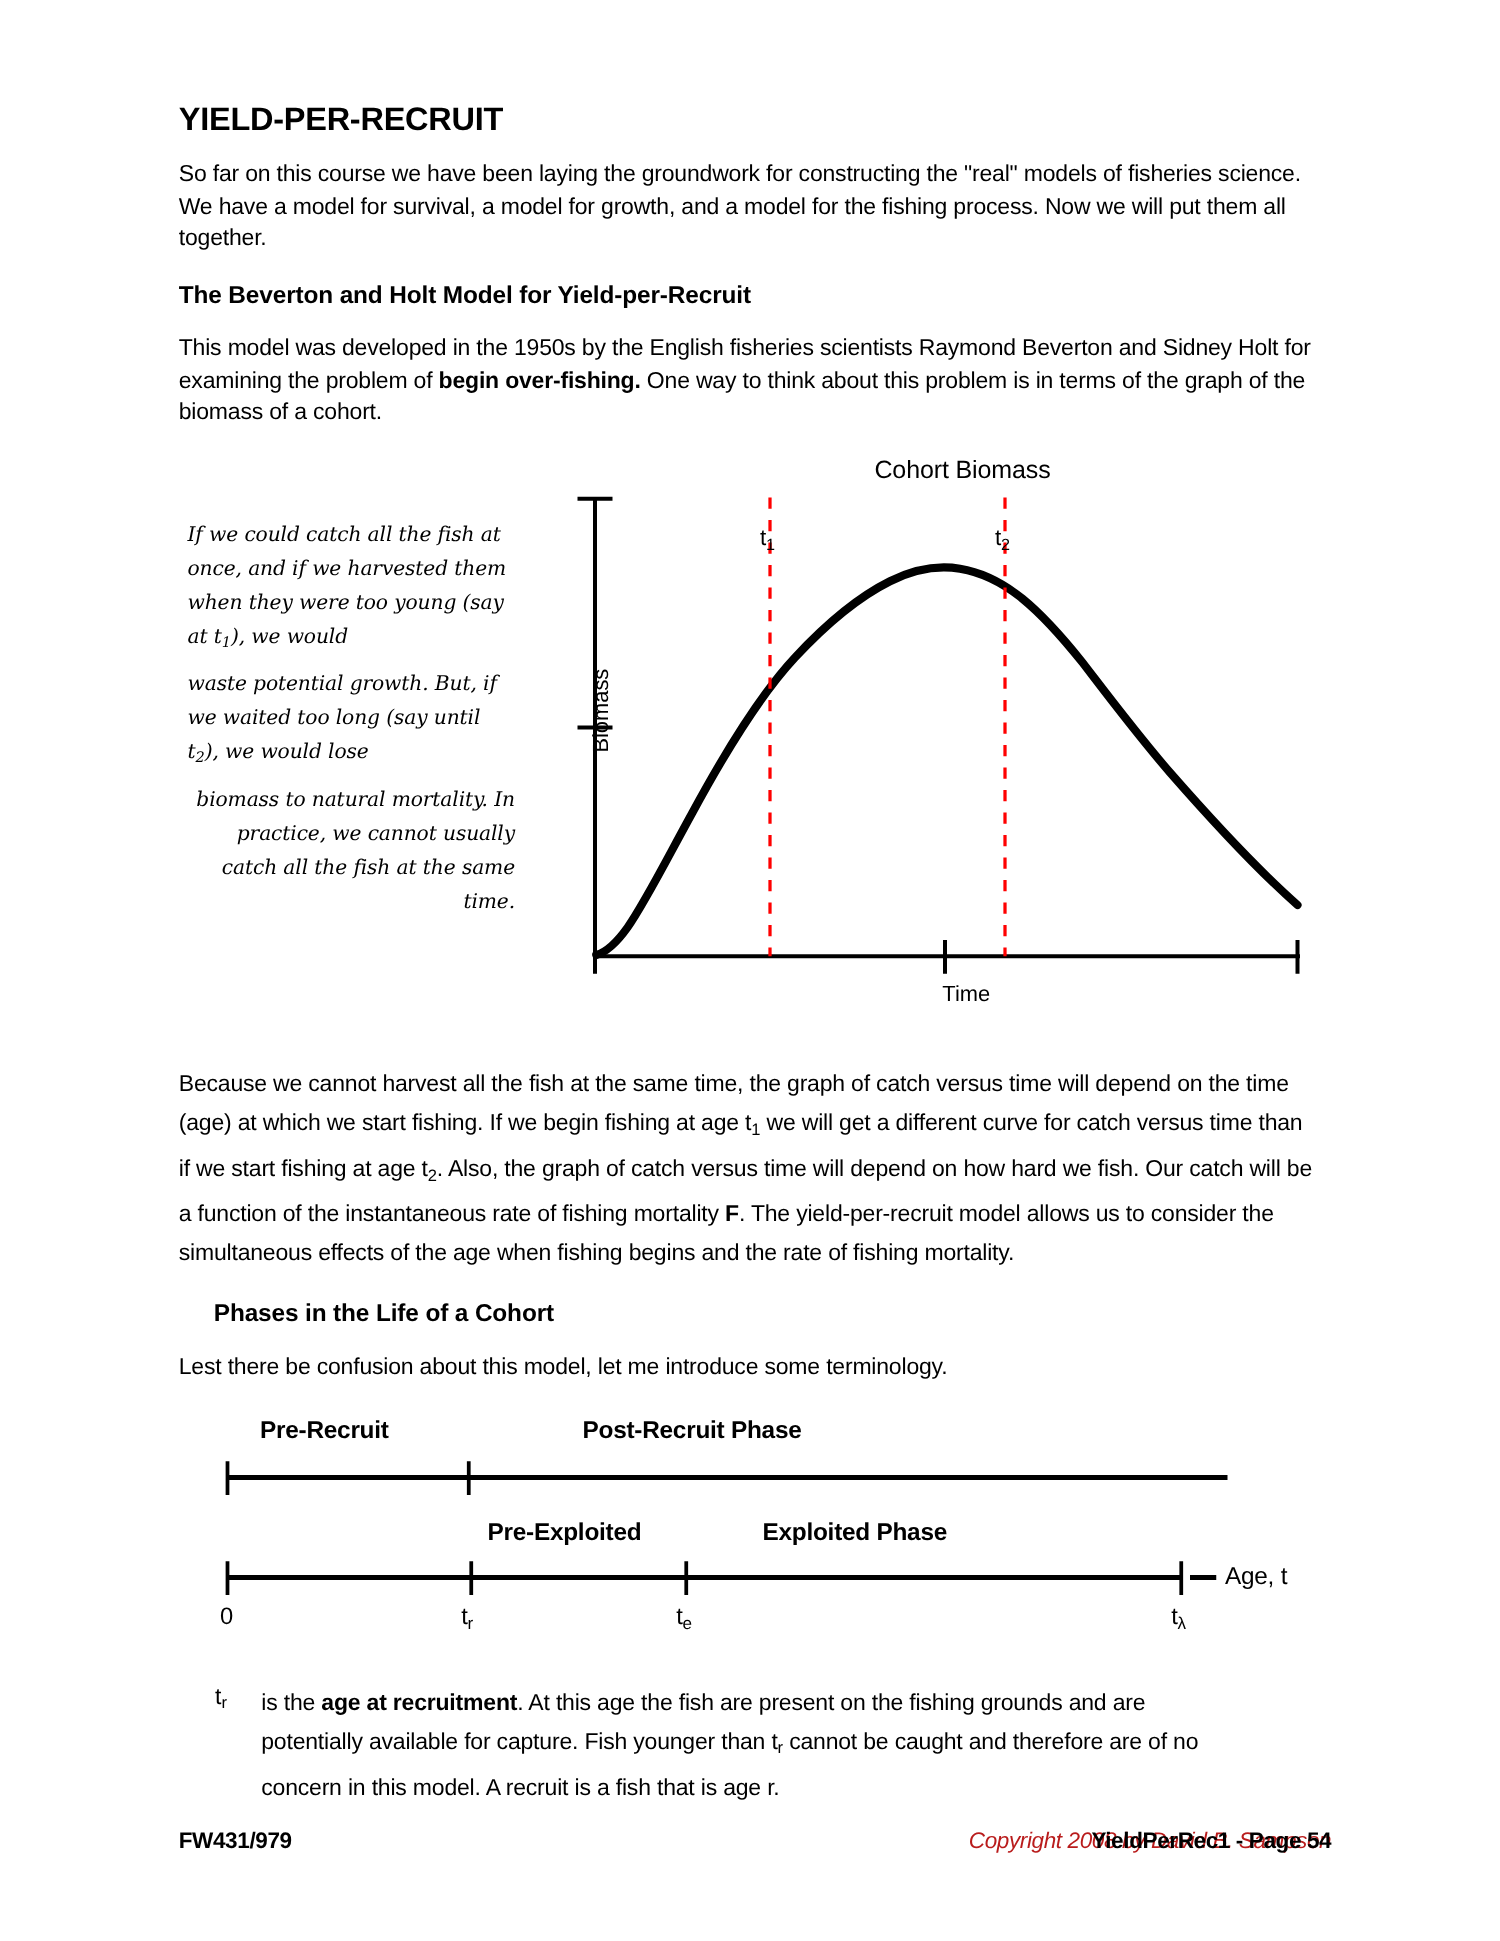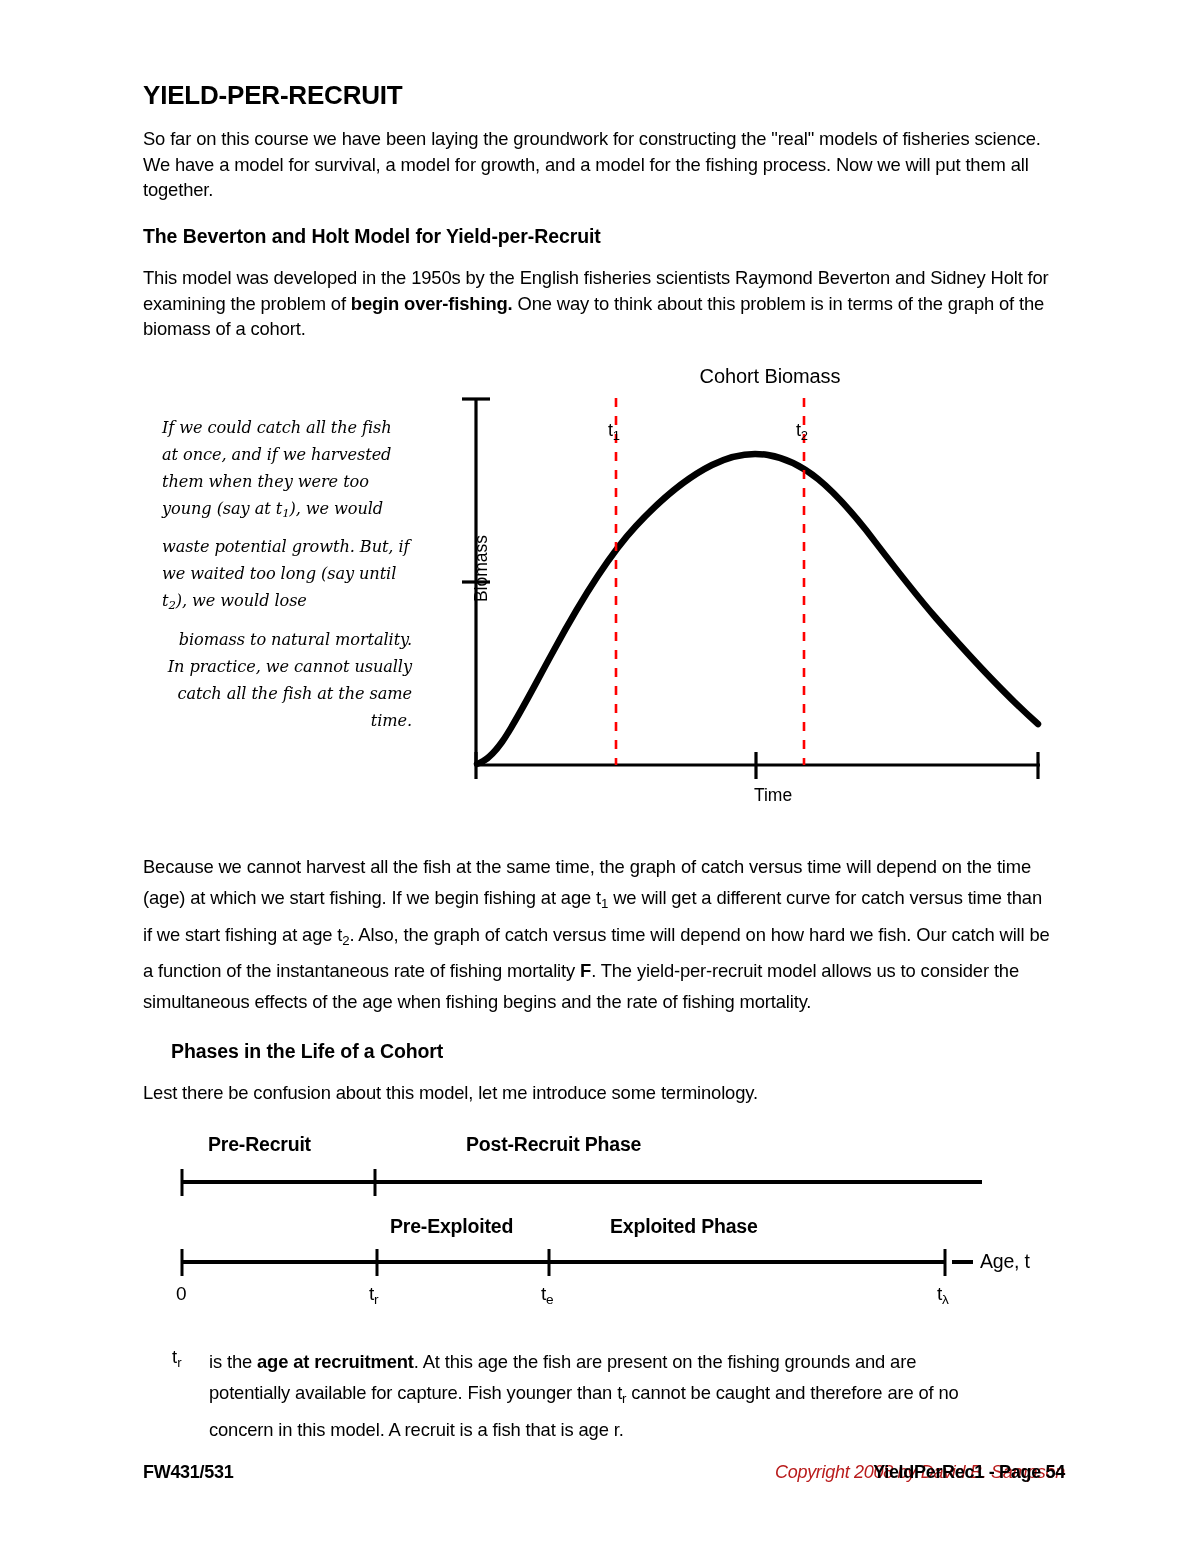--- a/index.html
+++ b/index.html
@@ -57,21 +57,21 @@
     position: absolute;
     left: 150px;
     top: 414px;
     width: 262px;
     font-family: "DejaVu Serif", serif;
     font-style: italic;
     font-size: 16.2px;
     line-height: 27px;
     letter-spacing: -0.1px;
   }
-  .note p { margin: 0 0 6px 12px; }
+  .note p { margin: 0 0 6px 0; }
   .note p:last-child { margin-bottom: 0; text-align: right; }
 
   
   .chart {
     position: absolute;
     left: 430px;
     top: 360px;
     width: 630px;
     height: 460px;
   }
@@ -286,18 +286,18 @@
     <div class="tl-tick-label" style="left:36px; top:158px;">0</div>
     <div class="tl-tick-label" style="left:229px; top:158px;">t<sub>r</sub></div>
     <div class="tl-tick-label" style="left:401px; top:158px;">t<sub>e</sub></div>
     <div class="tl-tick-label" style="left:797px; top:158px;">t<sub>λ</sub></div>
   </div>
 
   <div class="defn-term"><span>t</span><sub>r</sub></div>
   <div class="defn-body"><span>is the </span><b>age at recruitment</b><span>.  At this age the fish are present on the fishing grounds and are potentially available for capture.  Fish younger than t</span><sub>r</sub><span> cannot be caught and therefore are of no concern in this model.  A recruit is a fish that is age r.</span></div>
 
   <div class="footer">
-    <div class="footer-left">FW431/531</div>
+    <div class="footer-left">FW431/979</div>
     <div class="footer-center">Copyright 2008 by David B. Sampson</div>
     <div class="footer-right">YieldPerRec1 - Page 54</div>
   </div>
 
 </div>
 
 </body></html>

